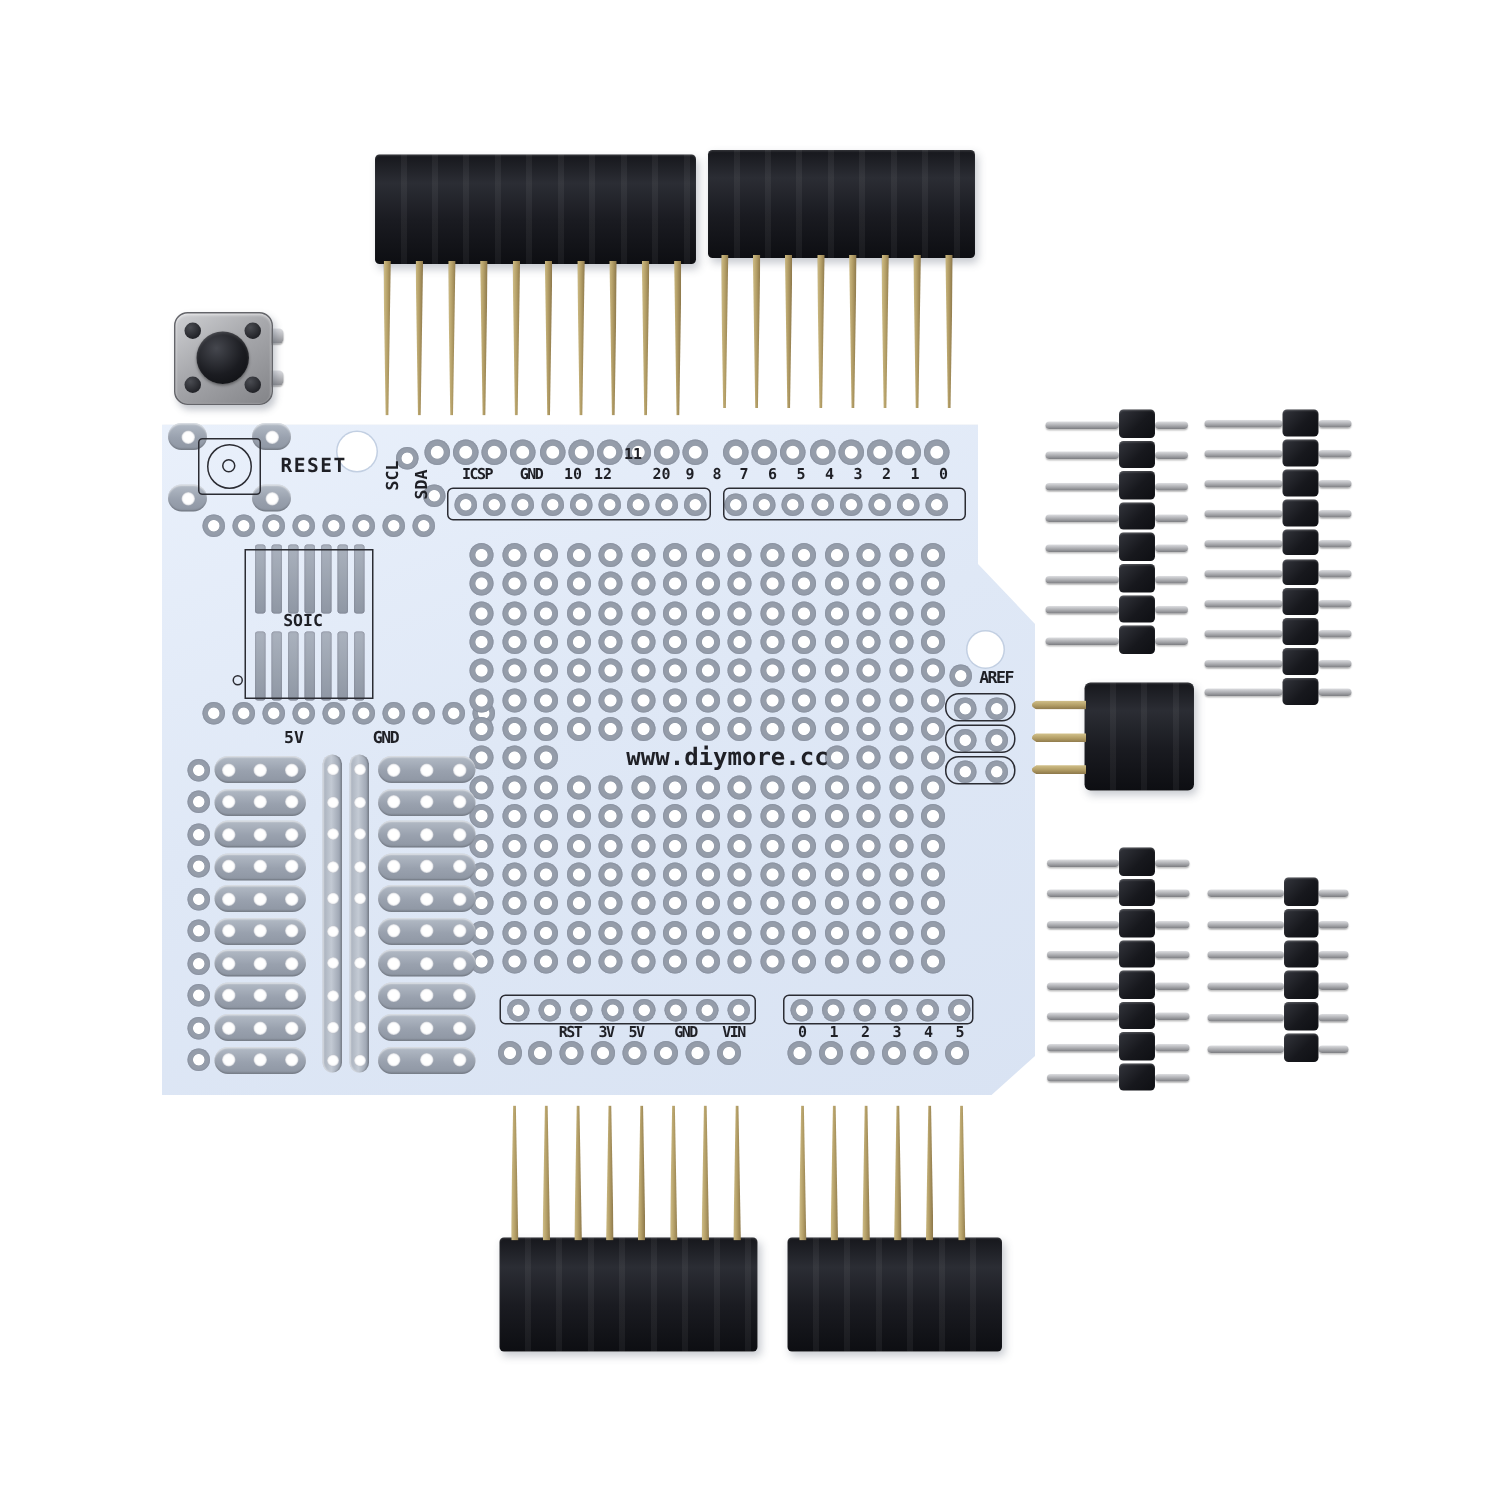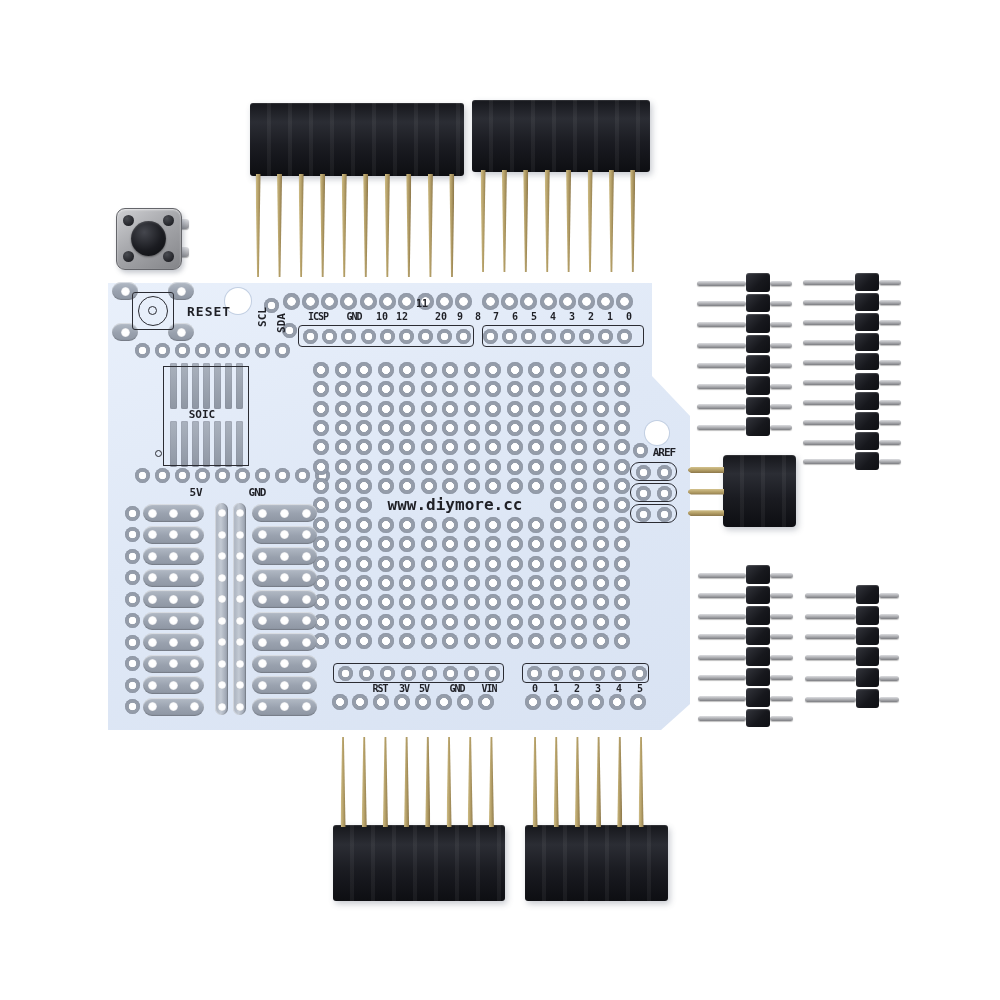--- a/index.html
+++ b/index.html
@@ -545,21 +545,21 @@
   <span class="lbl" style="left:534px;top:317px;font-size:10px;">5</span>
   <span class="lbl" style="left:553px;top:317px;font-size:10px;">4</span>
   <span class="lbl" style="left:572px;top:317px;font-size:10px;">3</span>
   <span class="lbl" style="left:591px;top:317px;font-size:10px;">2</span>
   <span class="lbl" style="left:610px;top:317px;font-size:10px;">1</span>
   <span class="lbl" style="left:629px;top:317px;font-size:10px;">0</span>
 
   <span class="lbl" style="left:202px;top:414px;font-size:11px;">SOIC</span>
   <span class="lbl" style="left:196px;top:492px;font-size:11px;">5V</span>
   <span class="lbl" style="left:257px;top:492px;font-size:11px;letter-spacing:-1px;">GND</span>
-  <span class="lbl" style="left:455px;top:505px;font-size:16px;letter-spacing:0px;">www.diymore.cc</span>
+  <span class="lbl" style="left:485px;top:505px;font-size:16px;letter-spacing:0px;">www.diymore.cc</span>
   <span class="lbl" style="left:664px;top:452px;font-size:11px;letter-spacing:-1px;">AREF</span>
 
   <span class="lbl" style="left:380px;top:689px;font-size:10px;letter-spacing:-1px;">RST</span>
   <span class="lbl" style="left:404px;top:689px;font-size:10px;letter-spacing:-1px;">3V</span>
   <span class="lbl" style="left:424px;top:689px;font-size:10px;letter-spacing:-1px;">5V</span>
   <span class="lbl" style="left:457px;top:689px;font-size:10px;letter-spacing:-1px;">GND</span>
   <span class="lbl" style="left:489px;top:689px;font-size:10px;letter-spacing:-1px;">VIN</span>
 
   <span class="lbl" style="left:535px;top:689px;font-size:10px;">0</span>
   <span class="lbl" style="left:556px;top:689px;font-size:10px;">1</span>

